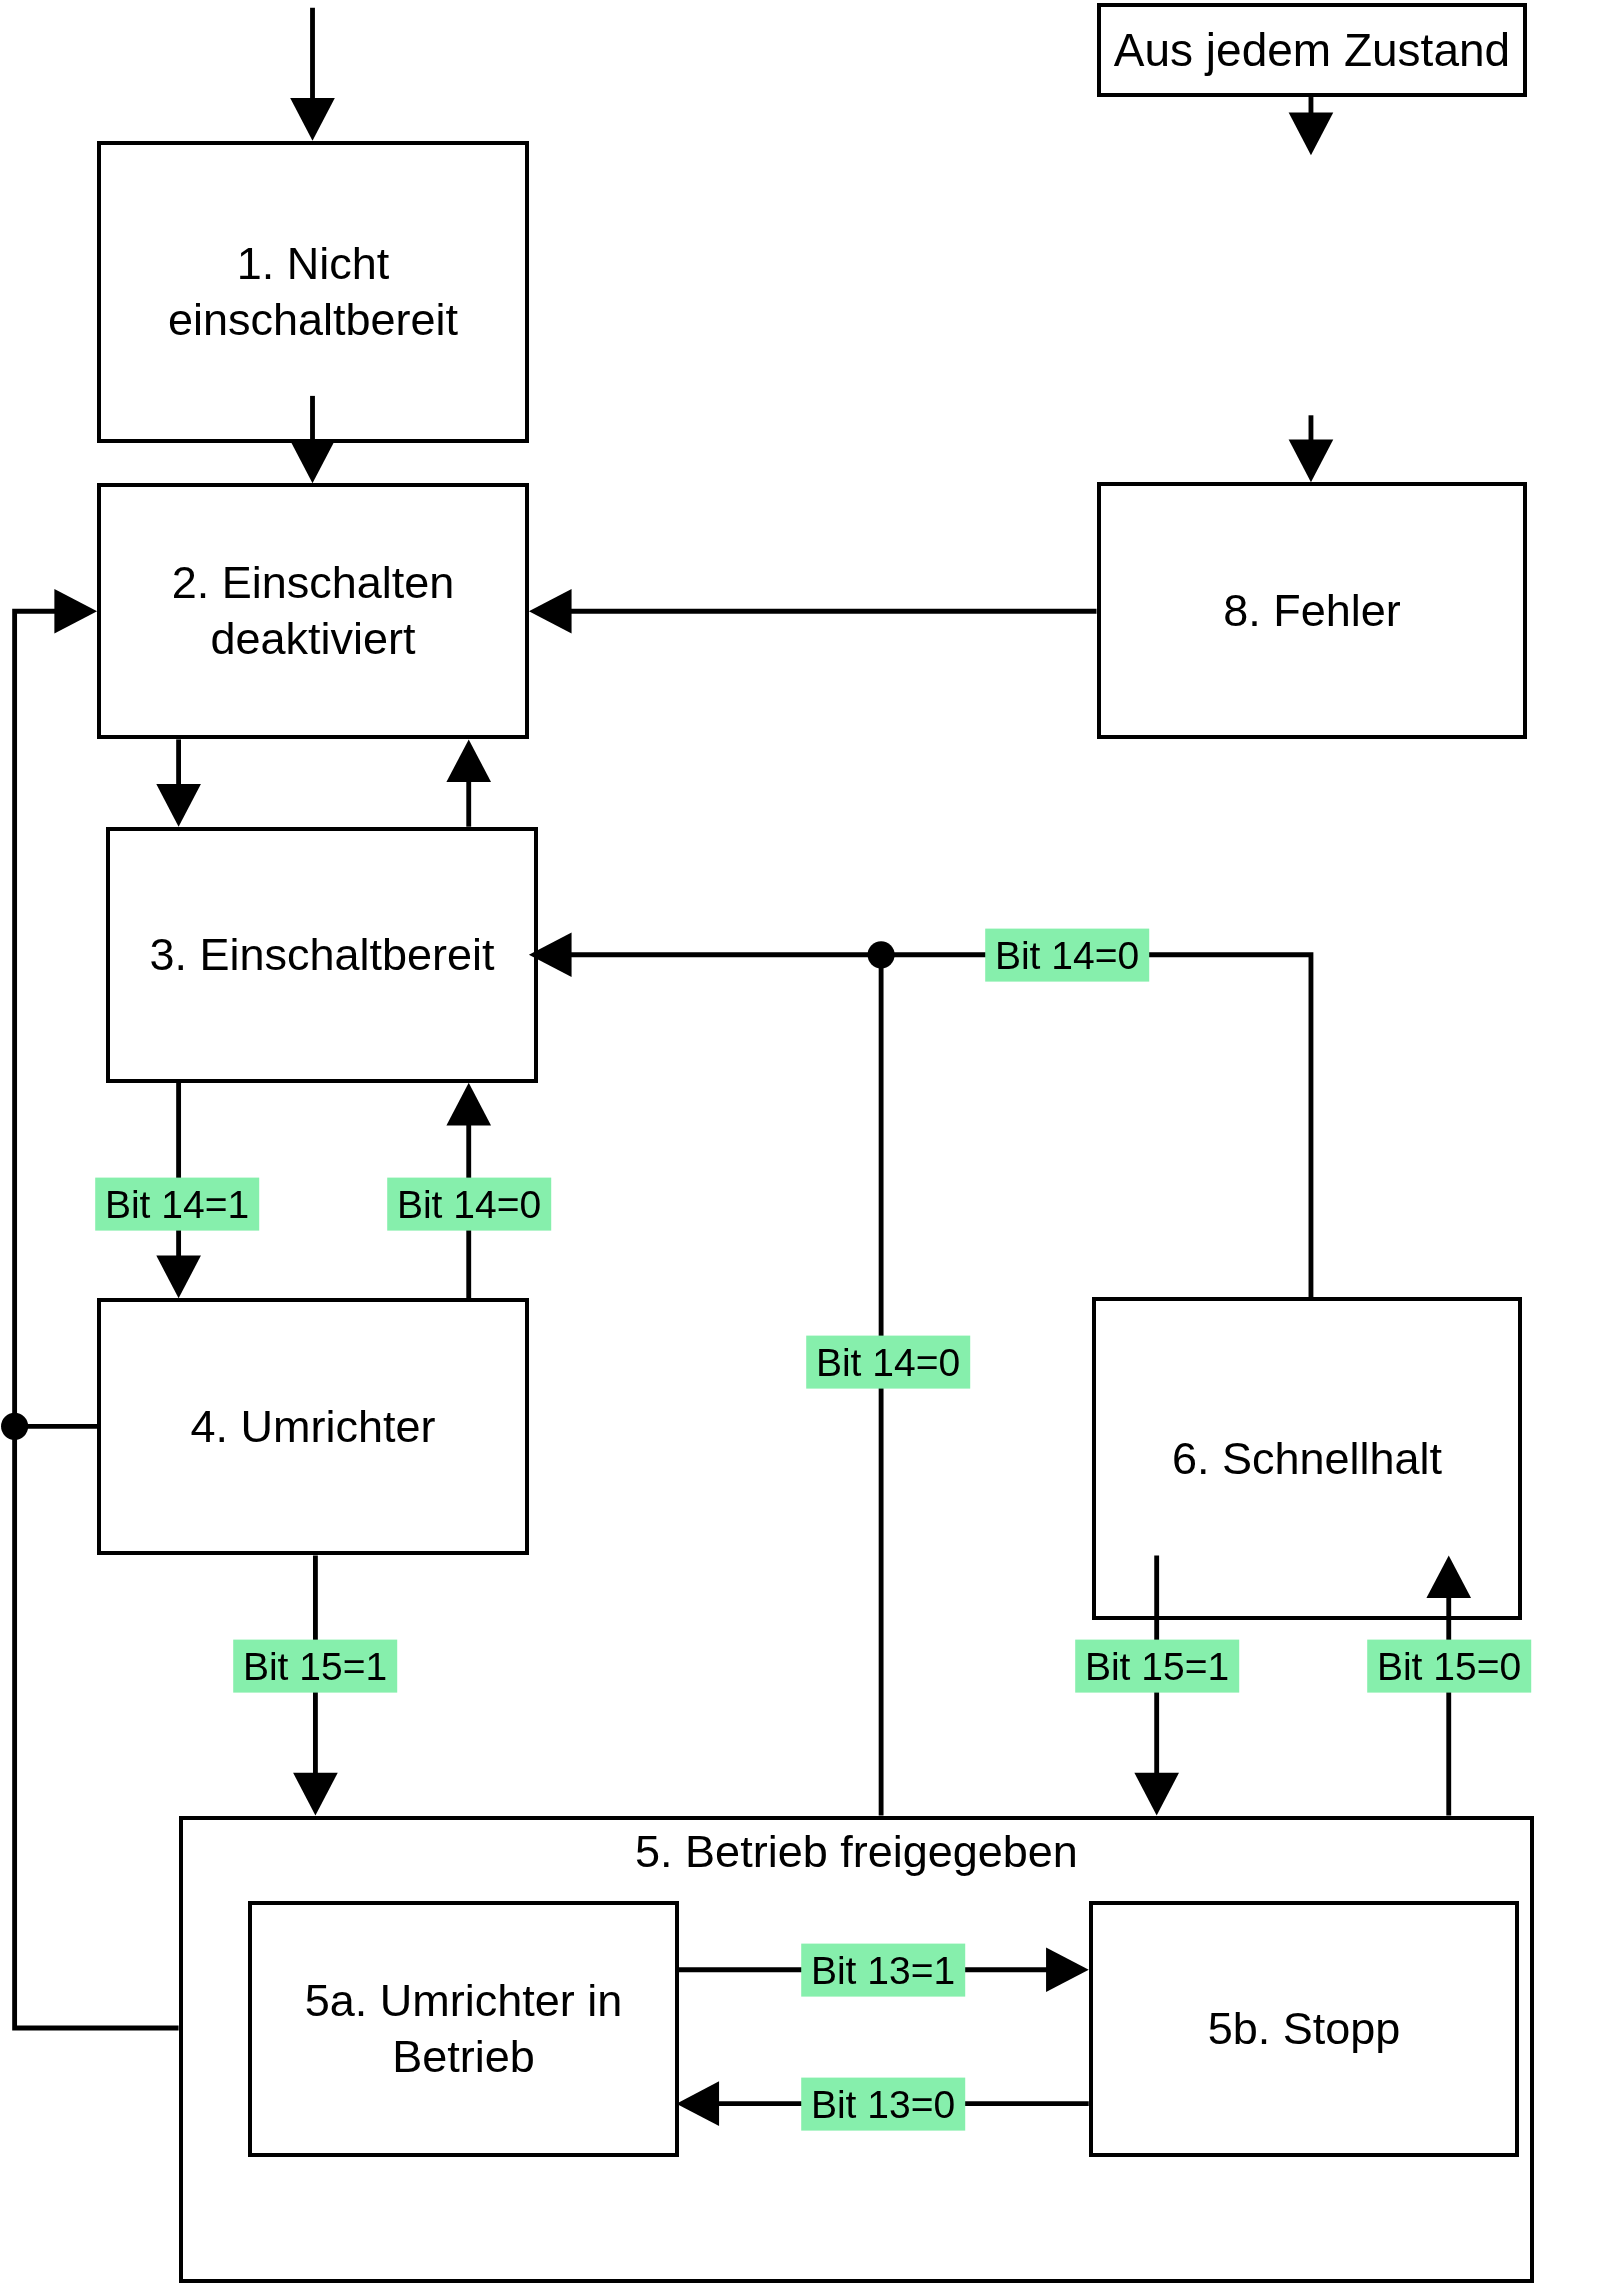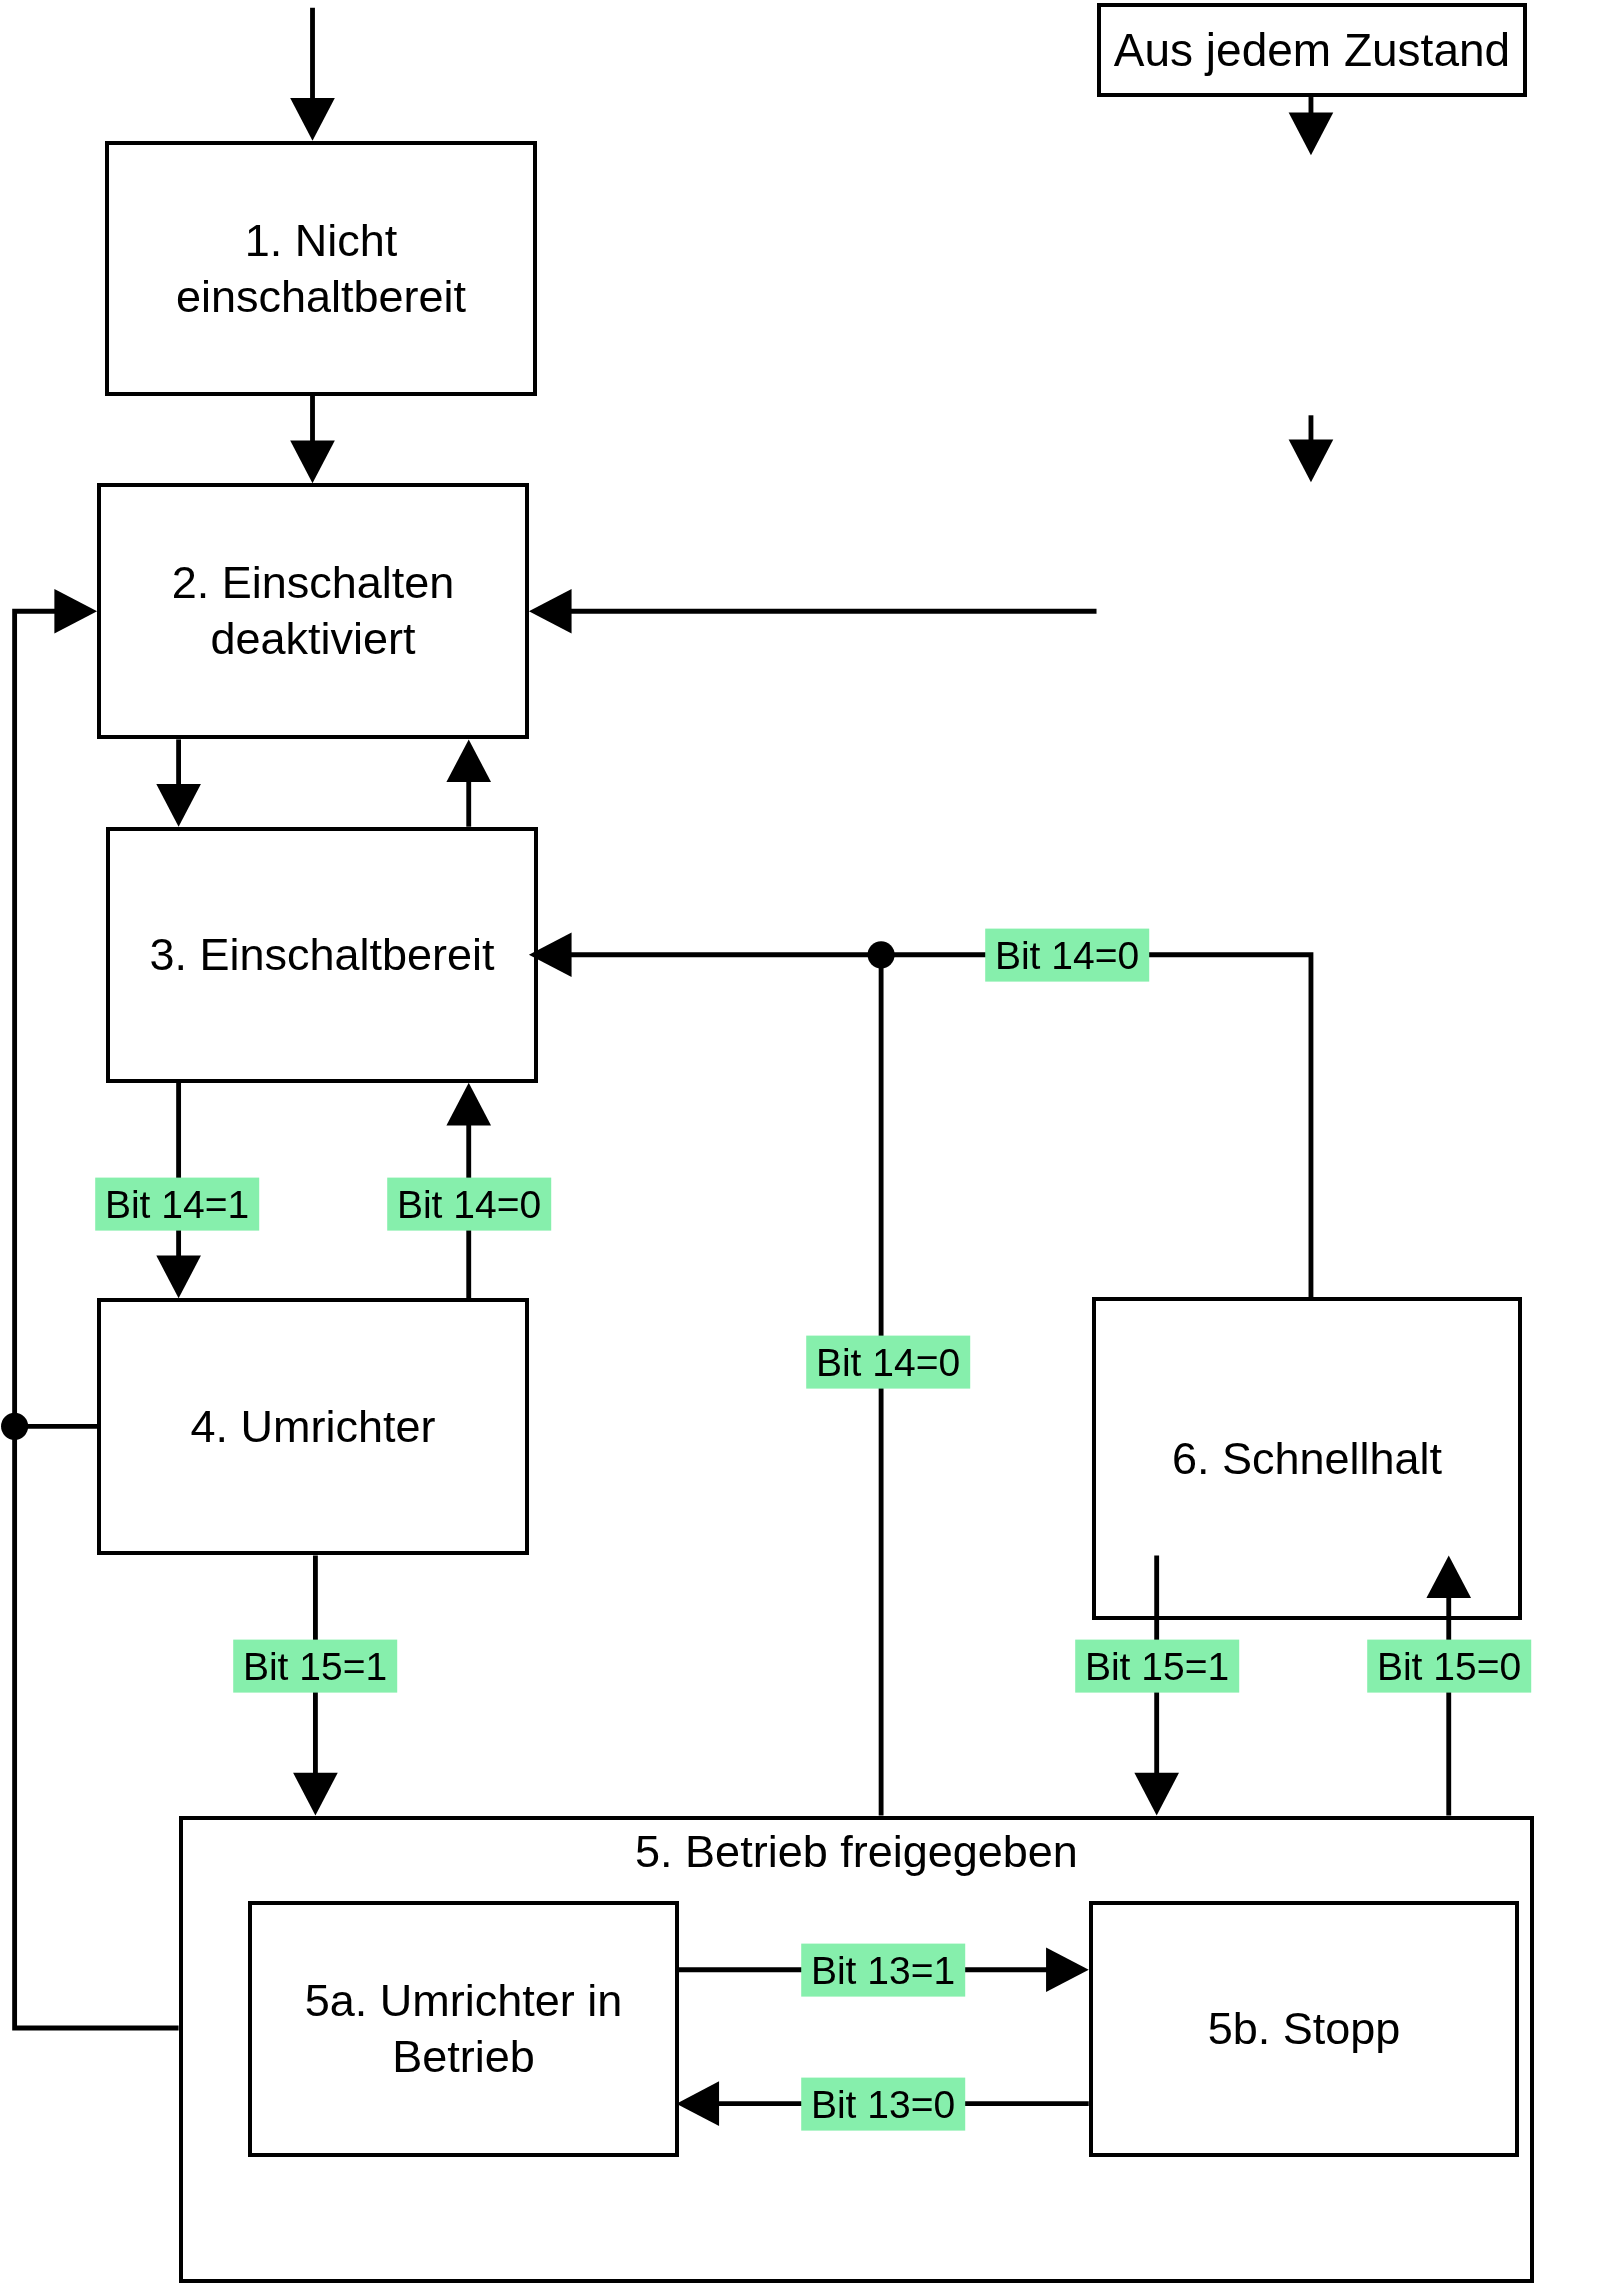--- a/index.html
+++ b/index.html
@@ -38,21 +38,21 @@
     position:absolute;
     transform:translate(-50%,-50%);
     background:#86efac;
     padding:1.9px 9.7px;
     font-size:39px;
     line-height:49px;
     white-space:nowrap;
     z-index:3;
   }
   
-  #b1 {left:97px; top:141px;  width:432px; height:255px;margin-left:8px;}
+  #b1 {left:97px; top:141px;  width:432px; height:302px;}
   #b2 {left:97px; top:483px;  width:432px; height:256px;}
   #b3 {left:97px; top:827px;  width:432px; height:256px;margin-left:9px;}
   #b4 {left:97px; top:1298px; width:432px; height:257px;}
   #b5 {left:179px; top:1816px; width:1355px;height:467px;}
   #b5a{left:248px; top:1901px; width:431px; height:256px;}
   #b5b{left:1089px;top:1901px; width:430px; height:256px;}
   #b6 {left:1092px;top:1297px; width:430px; height:323px;}
   #b7 {left:1097px;top:155px;  width:430px; height:260px;}
   #b8 {left:1097px;top:482px;  width:430px; height:257px;}
   #bstart{left:1097px;top:2.9px; width:430px; height:94px; font-size:46px;}
@@ -97,20 +97,23 @@
 
   <div class="box" id="b5b">
     <span>5b. Stopp</span>
   </div>
 
   <div class="box" id="b6">
     <span>6. Schnellhalt</span>
   </div>
 
 
+  <div class="box" id="b8">
+    <span>8. Fehler</span>
+  </div>
 
   <svg class="wires" width="1606" height="2288" viewBox="0 0 1655 2358" fill="none" stroke="#000" stroke-width="5">
 
     <g>
       <path d="M322 8 V110"></path>
       <polygon fill="#000" stroke="none" points="322,145 299,101 345,101"></polygon>
     </g>
 
     <g>
       <path d="M322 408 V463"></path>

